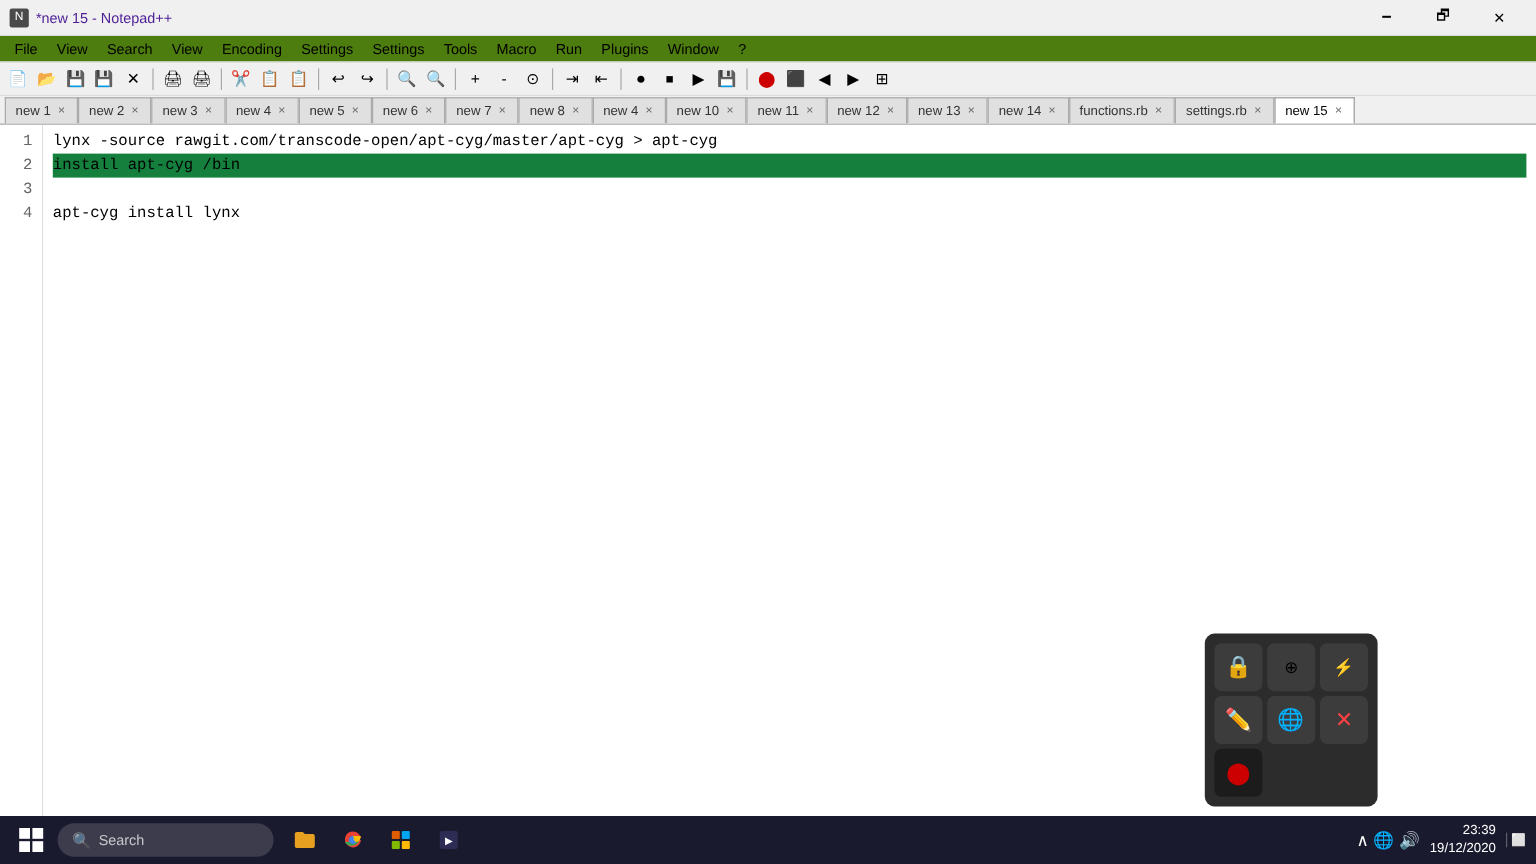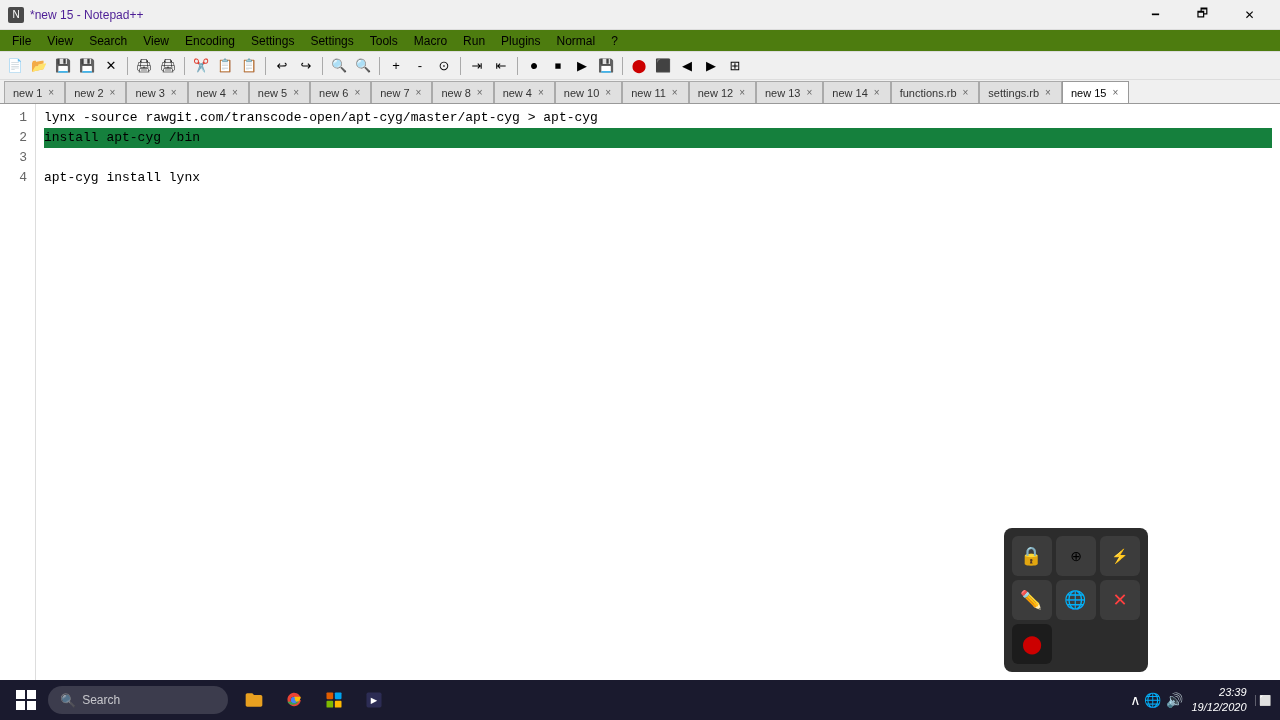--- a/index.html
+++ b/index.html
@@ -268,21 +268,20 @@
       cursor: pointer;
     }
     .taskbar-clock {
       display: flex;
       flex-direction: column;
       align-items: flex-end;
       color: white;
       font-size: 11px;
       line-height: 1.4;
       cursor: pointer;
-      font-style: italic;
     }
 
     
     .floating-widget {
       position: absolute;
       bottom: 48px;
       right: 132px;
       background: #2c2c2c;
       border-radius: 8px;
       padding: 8px;
@@ -323,21 +322,21 @@
   <div class="menu-item">View</div>
   <div class="menu-item">Search</div>
   <div class="menu-item">View</div>
   <div class="menu-item">Encoding</div>
   <div class="menu-item">Settings</div>
   <div class="menu-item">Settings</div>
   <div class="menu-item">Tools</div>
   <div class="menu-item">Macro</div>
   <div class="menu-item">Run</div>
   <div class="menu-item">Plugins</div>
-  <div class="menu-item">Normal</div>
+  <div class="menu-item">Window</div>
   <div class="menu-item">?</div>
 </div>
 
 <div class="toolbar">
   <button class="toolbar-btn">📄</button>
   <button class="toolbar-btn">📂</button>
   <button class="toolbar-btn">💾</button>
   <button class="toolbar-btn">💾</button>
   <button class="toolbar-btn">✕</button>
   <div class="toolbar-sep"></div>

